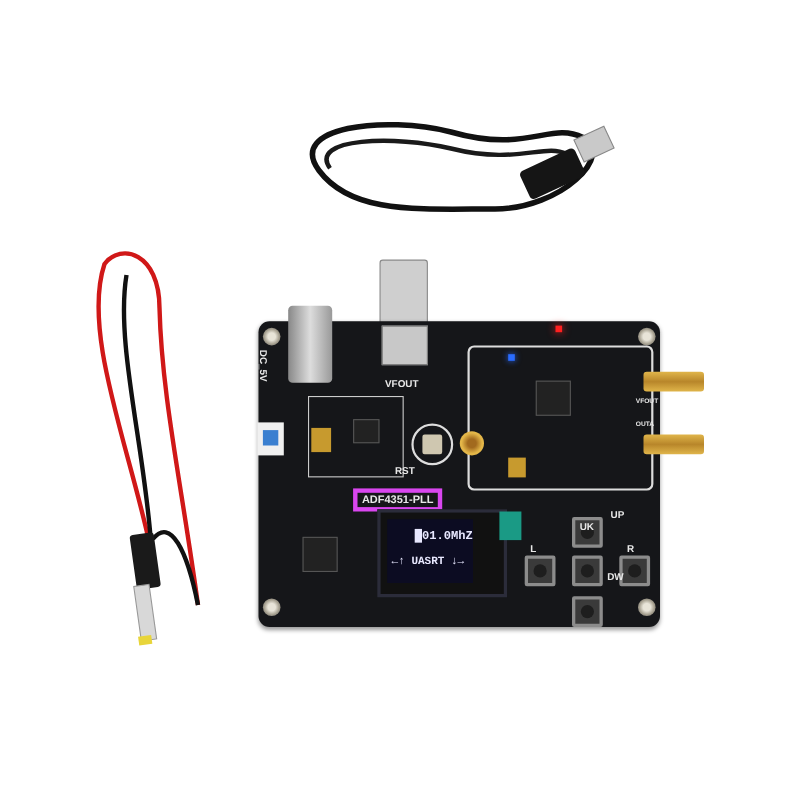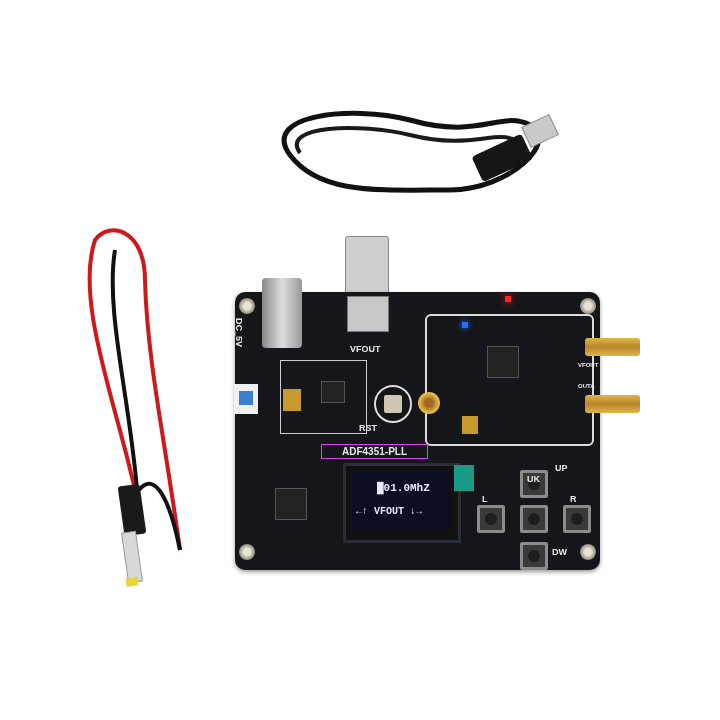--- a/index.html
+++ b/index.html
@@ -2,21 +2,21 @@
 <html><head>
 <meta charset="utf-8">
 <style>
 html,body{margin:0;padding:0;background:#fff;}
 body{width:720px;height:720px;position:relative;overflow:hidden;font-family:"Liberation Sans",sans-serif;}
 .abs{position:absolute;}
 .board{left:235px;top:292px;width:365px;height:278px;background:#151619;border-radius:10px;box-shadow:0 2px 4px rgba(0,0,0,.4);}
 .hole{width:16px;height:16px;border-radius:50%;background:radial-gradient(#e8e4d8 30%,#a59f8f 60%,#555 100%);}
 .silk{color:#e8e8e8;font-size:9px;font-weight:bold;}
 .oled{left:343px;top:463px;width:112px;height:74px;background:#111;border:3px solid #2b2c3a;}
-.oled-screen{position:absolute;left:6px;top:6px;width:98px;height:58px;background:#0c0c22;color:#e8e8ff;font-family:"Liberation Mono",monospace;font-weight:bold;}
+.oled-screen{position:absolute;left:6px;top:6px;width:78px;height:58px;background:#0c0c22;color:#e8e8ff;font-family:"Liberation Mono",monospace;font-weight:bold;}
 .btn{width:22px;height:22px;background:#3a3a3a;border:3px solid #8c8c8c;border-radius:2px;}
 .btn::after{content:"";position:absolute;left:5px;top:5px;width:12px;height:12px;border-radius:50%;background:#1e1e1e;}
 .sma{height:18px;background:linear-gradient(#e0b54a,#b8862a,#e0b54a);border-radius:3px;}
 .chip{background:#222;border:1px solid #555;}
 .gold{background:#c79a2e;}
 </style>
 </head>
 <body>
 
 <svg class="abs" style="left:260px;top:95px" width="310" height="120">
@@ -70,36 +70,36 @@
 </div>
 <div class="abs" style="left:418px;top:392px;width:22px;height:22px;border-radius:50%;background:radial-gradient(#a26a1e 25%,#e3b648 60%)"></div>
 <div class="abs" style="left:462px;top:322px;width:6px;height:6px;background:#2a6cff;box-shadow:0 0 6px #2a6cff"></div>
 <div class="abs" style="left:505px;top:296px;width:6px;height:6px;background:#ff2020;box-shadow:0 0 8px #ff2020"></div>
 
 <div class="abs sma" style="left:585px;top:338px;width:55px"></div>
 <div class="abs sma" style="left:585px;top:395px;width:55px"></div>
 <div class="abs silk" style="left:578px;top:362px;font-size:6px">VFOUT</div>
 <div class="abs silk" style="left:578px;top:383px;font-size:6px">OUTA</div>
 
-<div class="abs silk" style="left:321px;top:444px;border:1px solid #d946ef;padding:1px 20px;font-size:10px">ADF4351-PLL</div>
+<div class="abs silk" style="left:321px;top:444px;border:4px solid #d946ef;padding:1px 4px;font-size:10px">ADF4351-PLL</div>
 
 <div class="abs chip" style="left:275px;top:488px;width:30px;height:30px"></div>
 
 <div class="abs oled">
   <div class="oled-screen">
     <div style="position:absolute;left:25px;top:10px;font-size:11px">
       <span>█</span><span>01.0MhZ</span>
     </div>
-    <div style="position:absolute;left:4px;top:34px;font-size:10px;white-space:pre">←↑ VFOUT ↓→</div>
+    <div style="position:absolute;left:4px;top:34px;font-size:10px;white-space:pre">←↑ UASRT ↓→</div>
   </div>
 </div>
 <div class="abs" style="left:454px;top:465px;width:20px;height:26px;background:#1a9a85"></div>
 
 <div class="abs btn" style="left:520px;top:470px"></div>
 <div class="abs silk" style="left:555px;top:463px">UP</div>
 <div class="abs btn" style="left:477px;top:505px"></div>
 <div class="abs silk" style="left:482px;top:494px">L</div>
 <div class="abs btn" style="left:520px;top:505px"></div>
 <div class="abs silk" style="left:527px;top:474px">UK</div>
 <div class="abs btn" style="left:563px;top:505px"></div>
 <div class="abs silk" style="left:570px;top:494px">R</div>
 <div class="abs btn" style="left:520px;top:542px"></div>
-<div class="abs silk" style="left:552px;top:547px">DW</div>
+<div class="abs silk" style="left:552px;top:519px">DW</div>
 
 </body></html>

